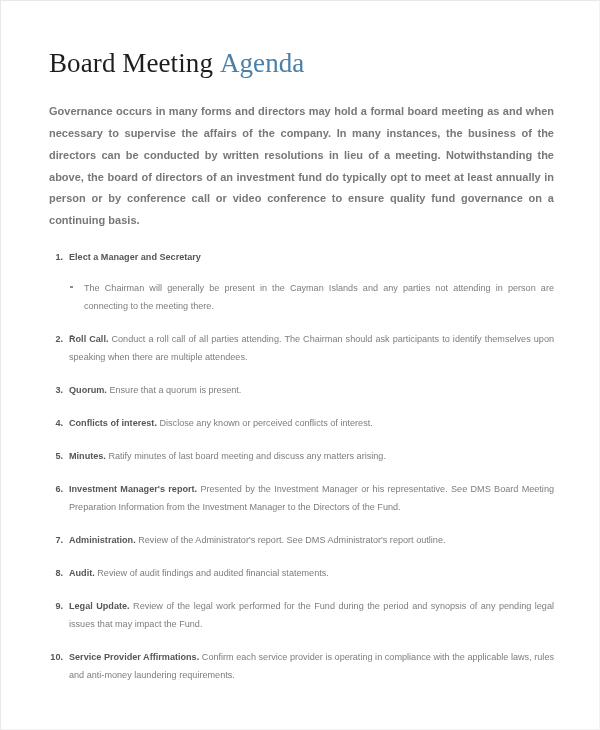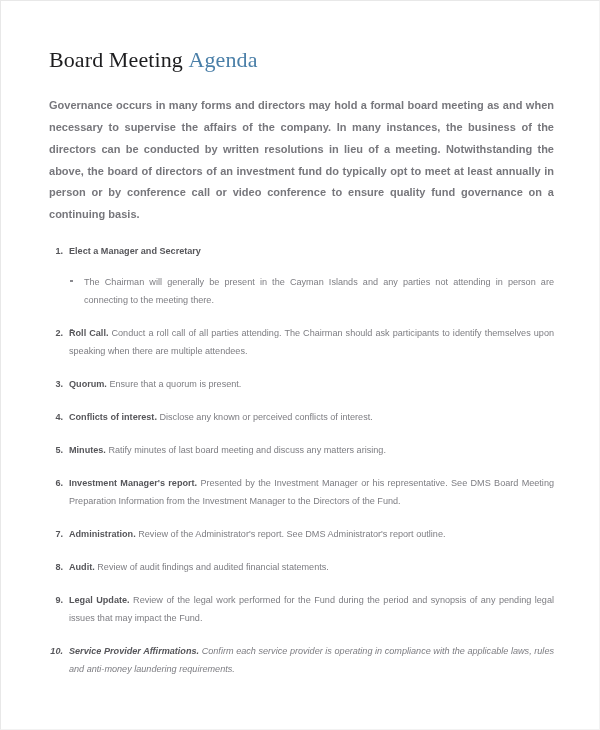--- a/index.html
+++ b/index.html
@@ -26,21 +26,21 @@
     overflow: hidden;
   }
   .content {
     position: absolute;
     left: 48px;
     top: 46px;
     width: 505px;
   }
   .doc-title {
     font-family: "Liberation Serif", serif;
-    font-size: 22px;
+    font-size: 27px;
     line-height: 1.2;
     letter-spacing: 0.1px;
     margin: 0 0 22px 0;
     white-space: nowrap;
   }
   .title-main {
     color: #1d1d1f;
     font-weight: 400;
   }
   .title-accent {
@@ -68,21 +68,20 @@
     position: relative;
     padding-left: 20px;
     margin-bottom: 15px;
     font-size: 9.1px;
     line-height: 1.98;
     color: #77777c;
     text-align: justify;
   }
   ol.agenda > li:last-child {
     margin-bottom: 8px;
-    font-style: italic;
   }
   .li-num {
     position: absolute;
     left: 0;
     top: 0;
     width: 14px;
     text-align: right;
     font-weight: bold;
     color: #56565a;
     font-size: 9.1px;

